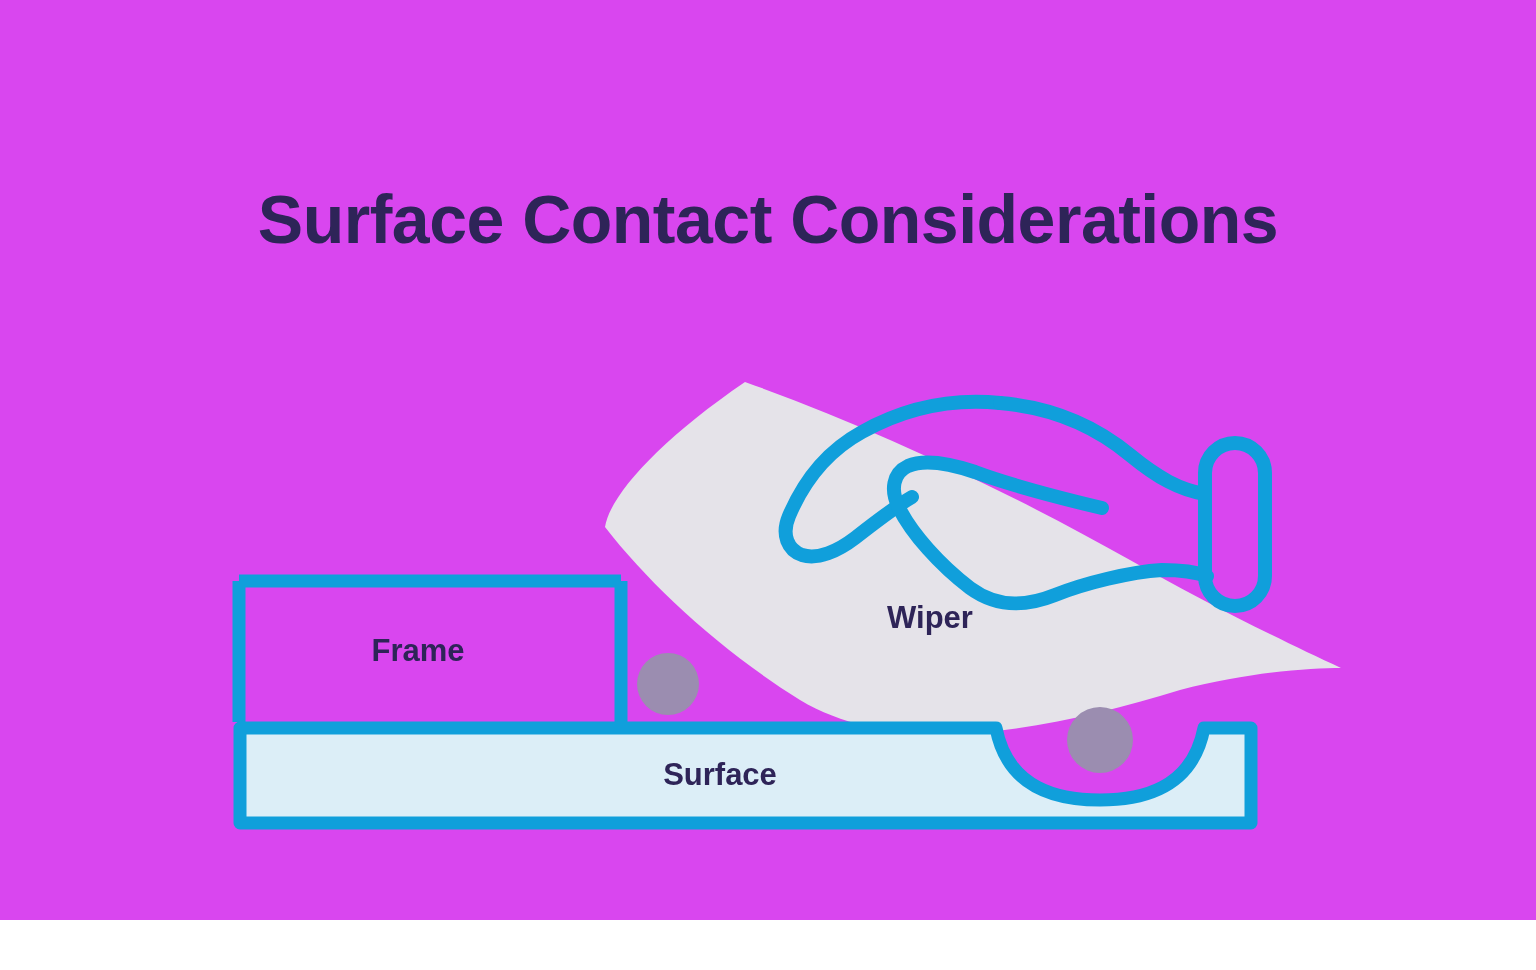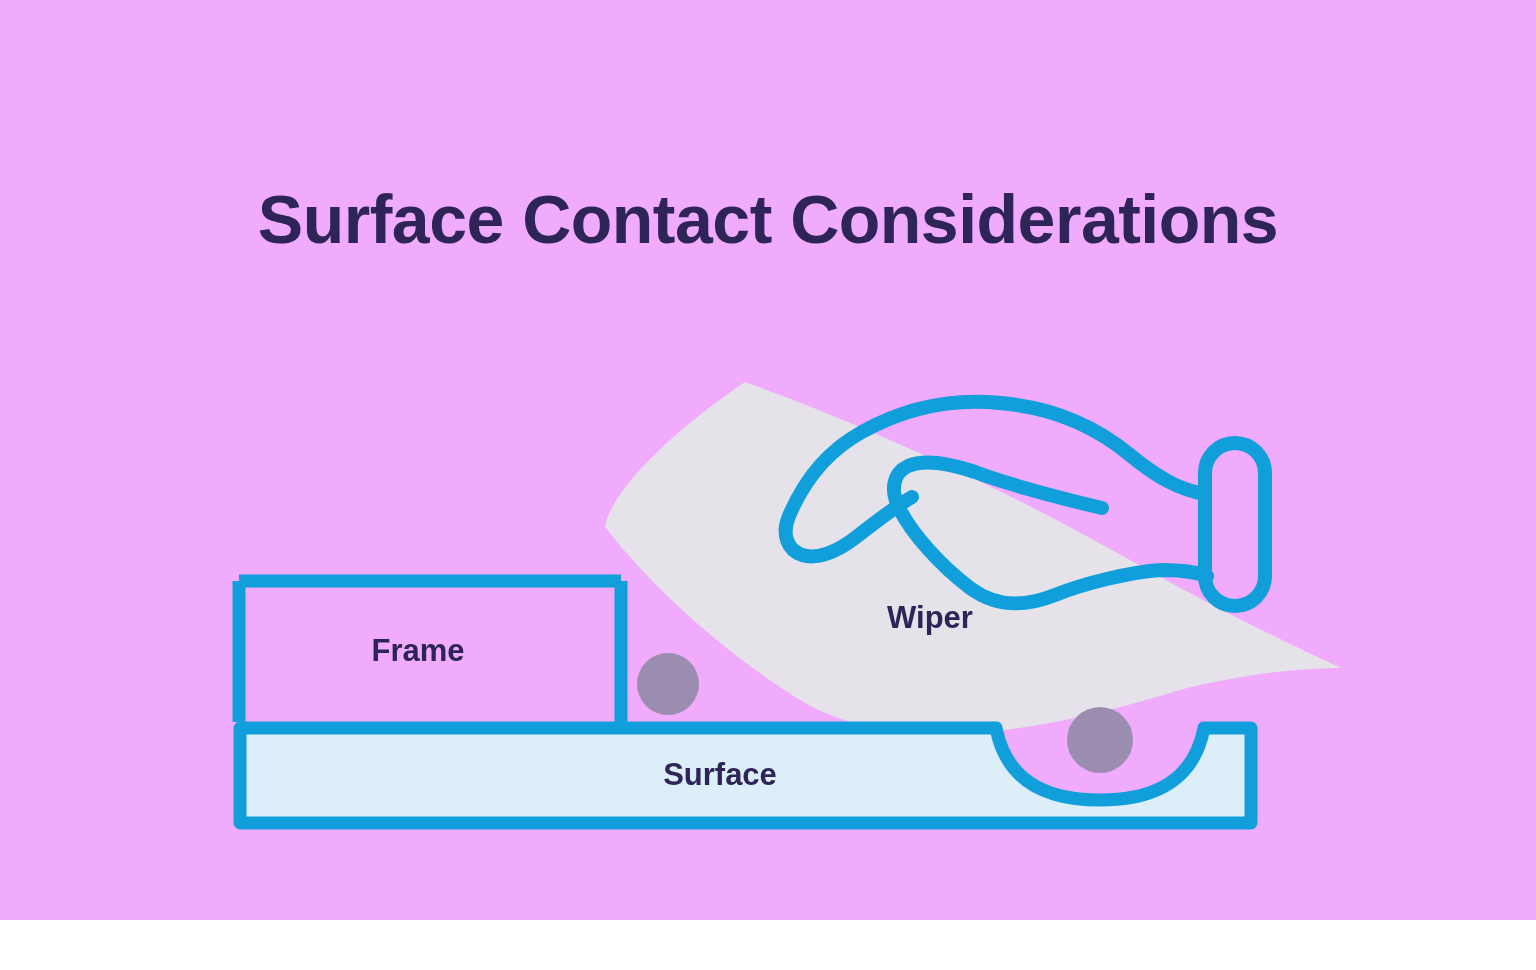--- a/index.html
+++ b/index.html
@@ -12,21 +12,21 @@
     width: 1536px;
     height: 970px;
     overflow: hidden;
     font-family: "Liberation Sans", sans-serif;
     -webkit-font-smoothing: antialiased;
   }
   .slide {
     position: relative;
     width: 1536px;
     height: 920px;
-    background: #f0abfc;
+    background: #d946ef;
   }
   .slide-title {
     position: absolute;
     left: 0;
     top: 139px;
     width: 1536px;
     text-align: center;
     font-family: "Liberation Sans", sans-serif;
     font-weight: bold;
     font-size: 68px;

